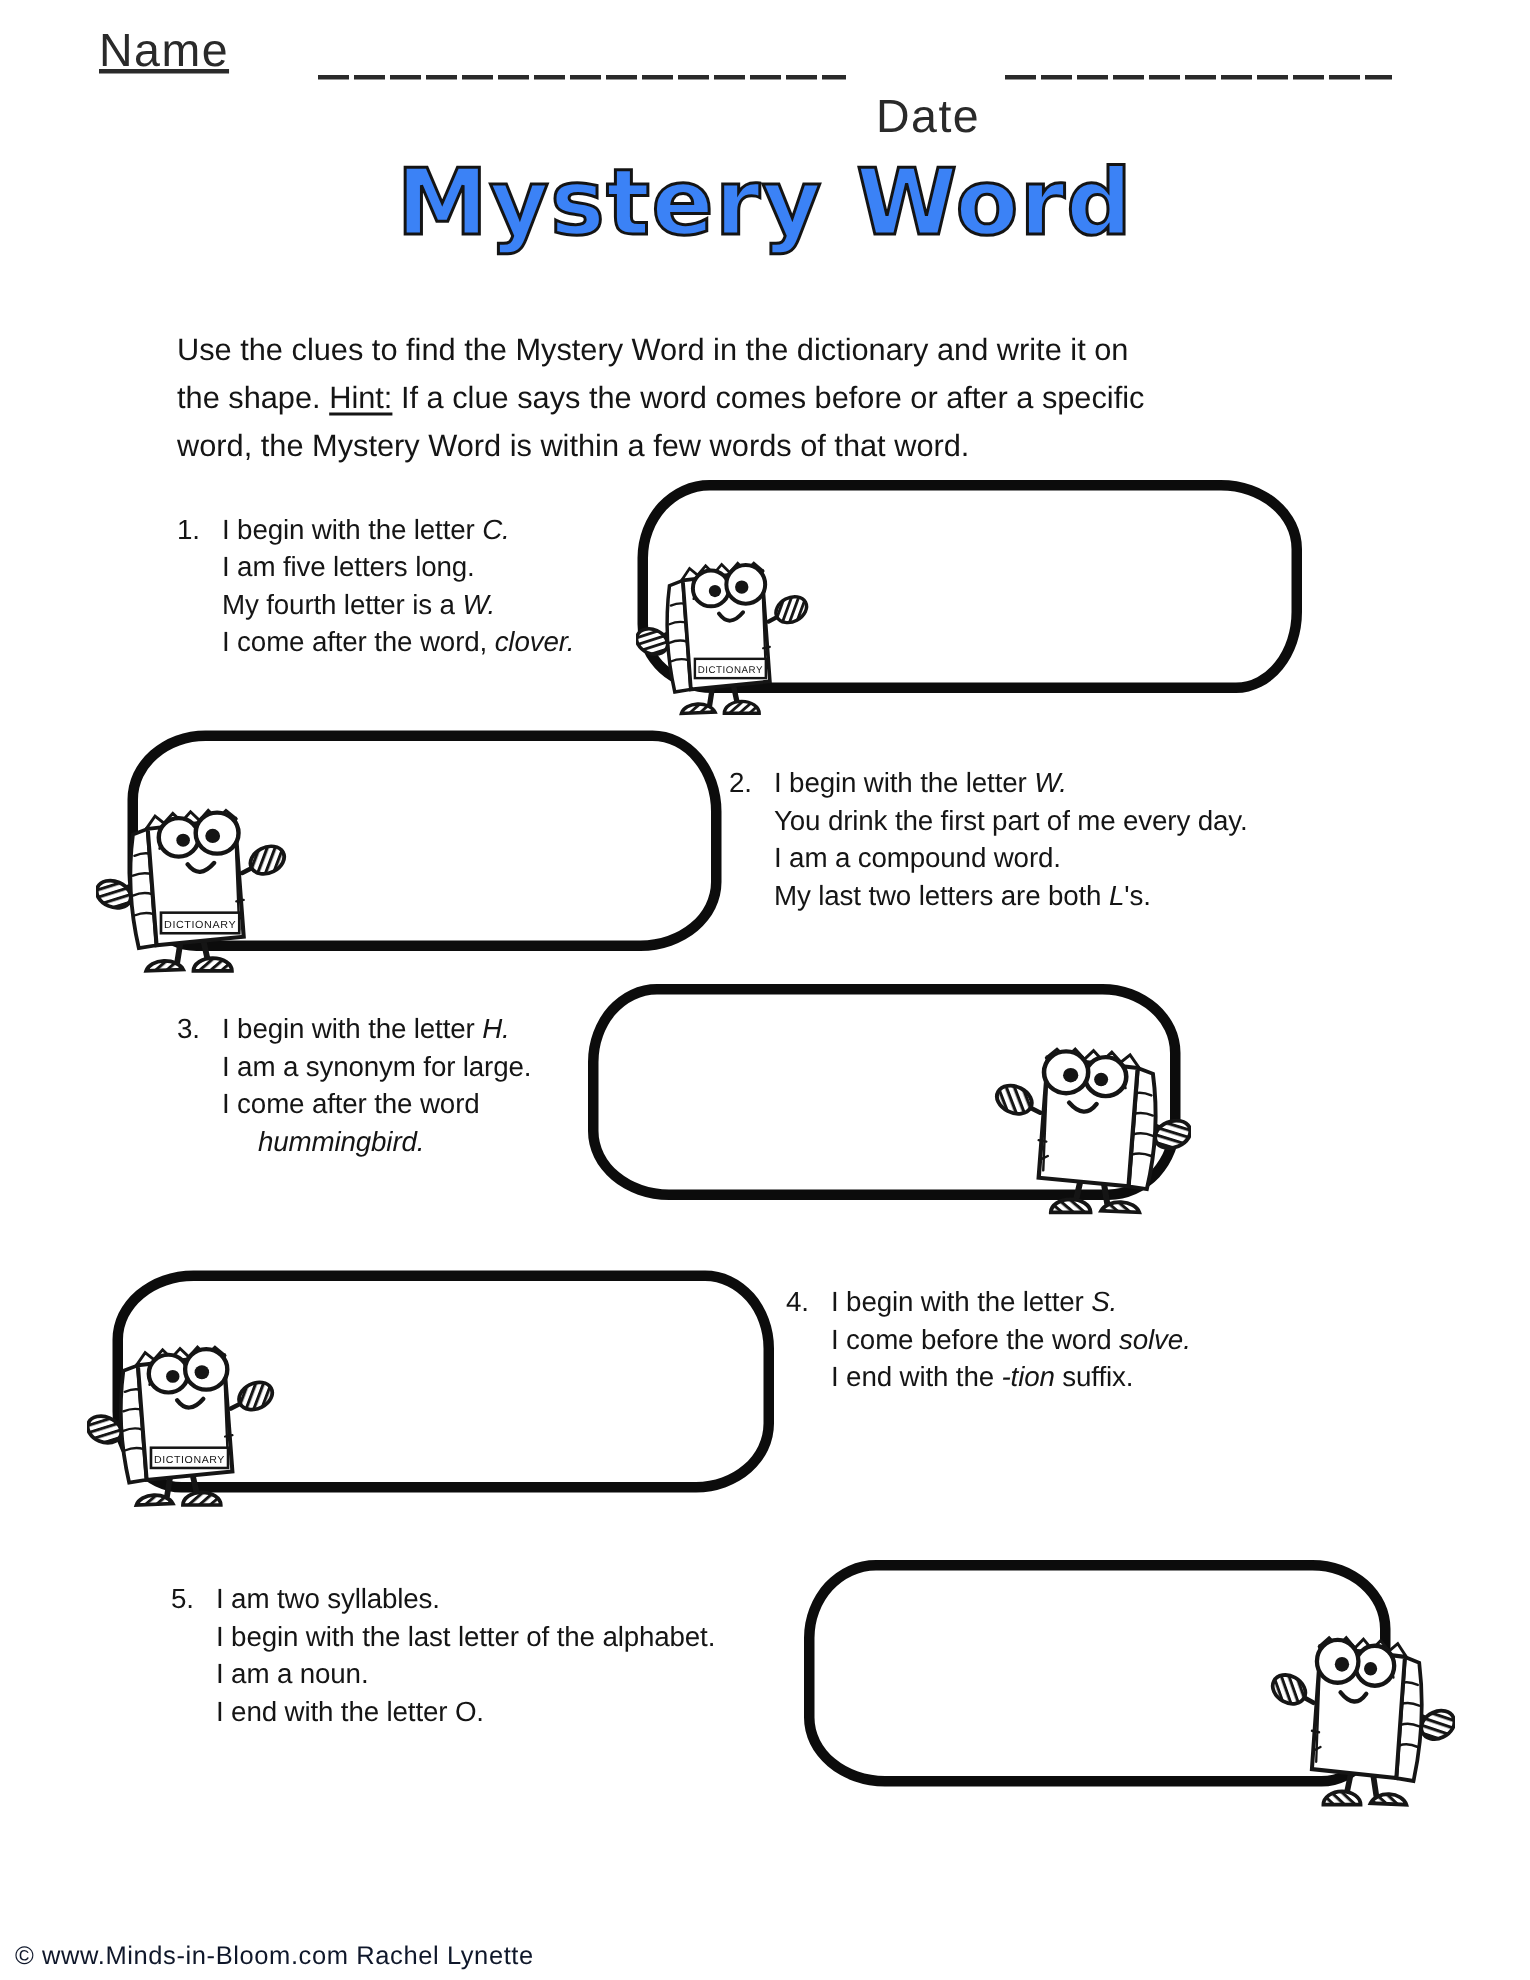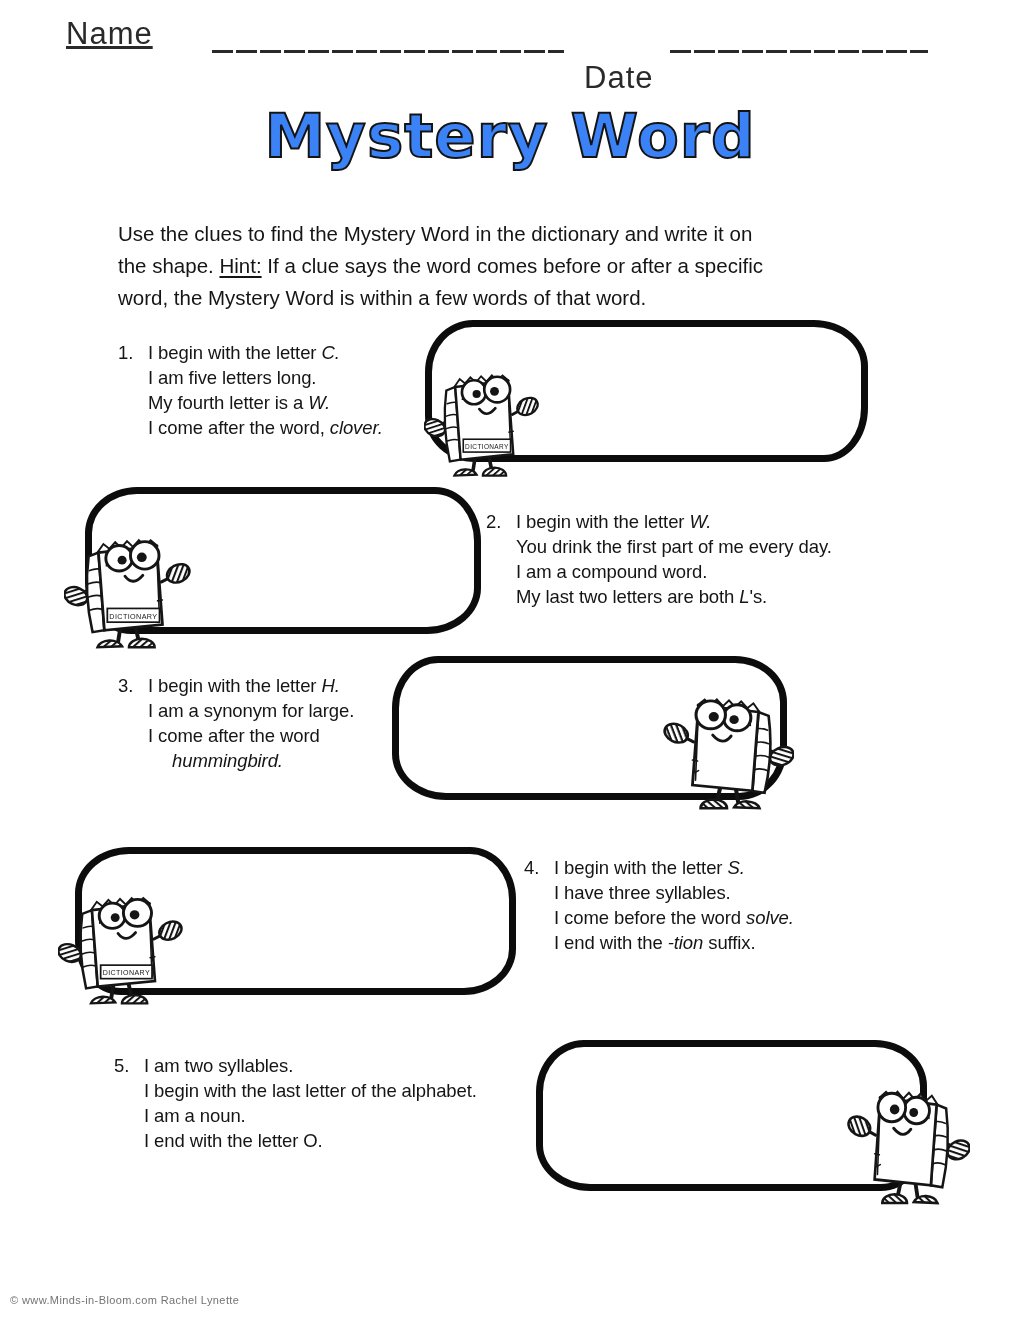--- a/index.html
+++ b/index.html
@@ -48,21 +48,21 @@
   .clue-line{white-space:nowrap;}
   .clue-line.indent{padding-left:24px;}
   .it{font-style:italic;}
   .clue1{left:118px;top:340px;}
   .clue2{left:486px;top:509px;}
   .clue3{left:118px;top:673px;}
   .clue4{left:524px;top:855px;}
   .clue5{left:114px;top:1053px;}
 
   
-  .footer{position:absolute;left:10px;top:1294px;font-size:11px;color:#737373;letter-spacing:0.4px;}
+  .footer{position:absolute;left:10px;top:1294px;font-size:17px;color:#0f172a;letter-spacing:0.4px;}
 </style>
 </head>
 <body>
 
 <div class="page">
 
   <span class="hlabel name-label">Name</span>
   <span class="fillline name-line"></span>
   <span class="hlabel date-label">Date</span>
   <span class="fillline date-line"></span>
@@ -267,21 +267,20 @@
         <div class="clue-line"><span>I begin with the letter </span><span class="it">H.</span></div>
         <div class="clue-line"><span>I am a synonym for large.</span></div>
         <div class="clue-line"><span>I come after the word</span></div>
         <div class="clue-line indent"><span class="it">hummingbird.</span></div>
       </div>
   </div>
   <div class="clue clue4">
     <span class="cnum">4.</span>
     <div class="clines">
         <div class="clue-line"><span>I begin with the letter </span><span class="it">S.</span></div>
-        <div class="clue-line"><span>I have three syllables.</span></div>
         <div class="clue-line"><span>I come before the word </span><span class="it">solve.</span></div>
         <div class="clue-line"><span>I end with the </span><span class="it">-tion</span><span> suffix.</span></div>
       </div>
   </div>
   <div class="clue clue5">
     <span class="cnum">5.</span>
     <div class="clines">
         <div class="clue-line"><span>I am two syllables.</span></div>
         <div class="clue-line"><span>I begin with the last letter of the alphabet.</span></div>
         <div class="clue-line"><span>I am a noun.</span></div>

